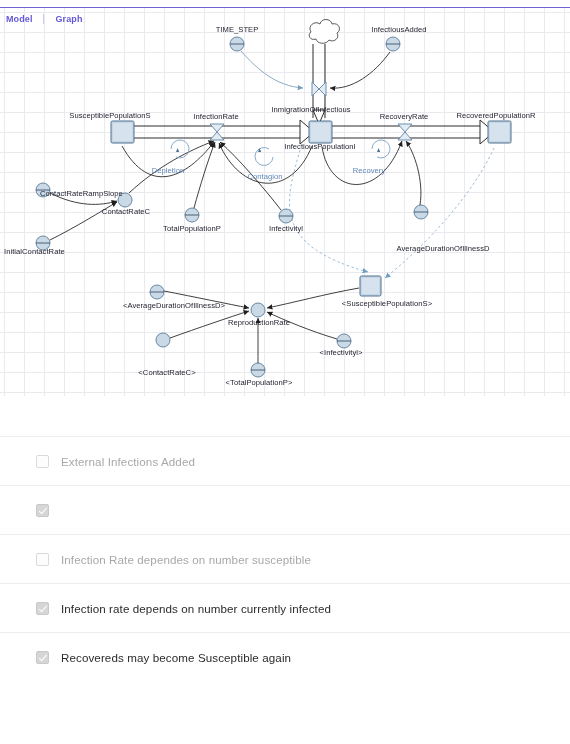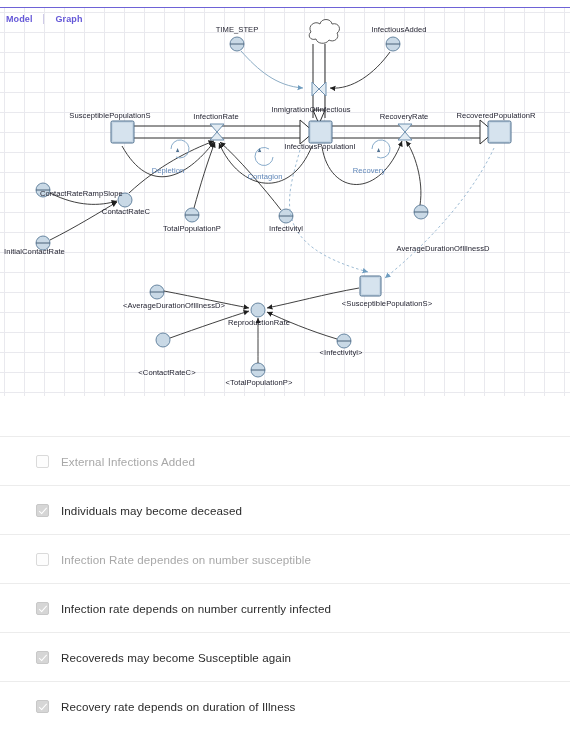--- a/index.html
+++ b/index.html
@@ -351,37 +351,32 @@
   <div id="checklist">
     <div class="spacer-top"></div>
 
     <div class="check-row disabled">
       <span class="cbox off"></span>
       <span class="clabel">External Infections Added</span>
     </div>
 
     <div class="check-row">
       <span class="cbox on"></span>
-      <span class="clabel">Individuals may become deceased</span>
     </div>
 
     <div class="check-row disabled">
       <span class="cbox off"></span>
       <span class="clabel">Infection Rate dependes on number susceptible</span>
     </div>
 
     <div class="check-row">
       <span class="cbox on"></span>
       <span class="clabel">Infection rate depends on number currently infected</span>
     </div>
 
     <div class="check-row">
       <span class="cbox on"></span>
       <span class="clabel">Recovereds may become Susceptible again</span>
     </div>
 
-    <div class="check-row">
-      <span class="cbox on"></span>
-      <span class="clabel">Recovery rate depends on duration of Illness</span>
-    </div>
   </div>
 
 </div>
 
 </body></html>

